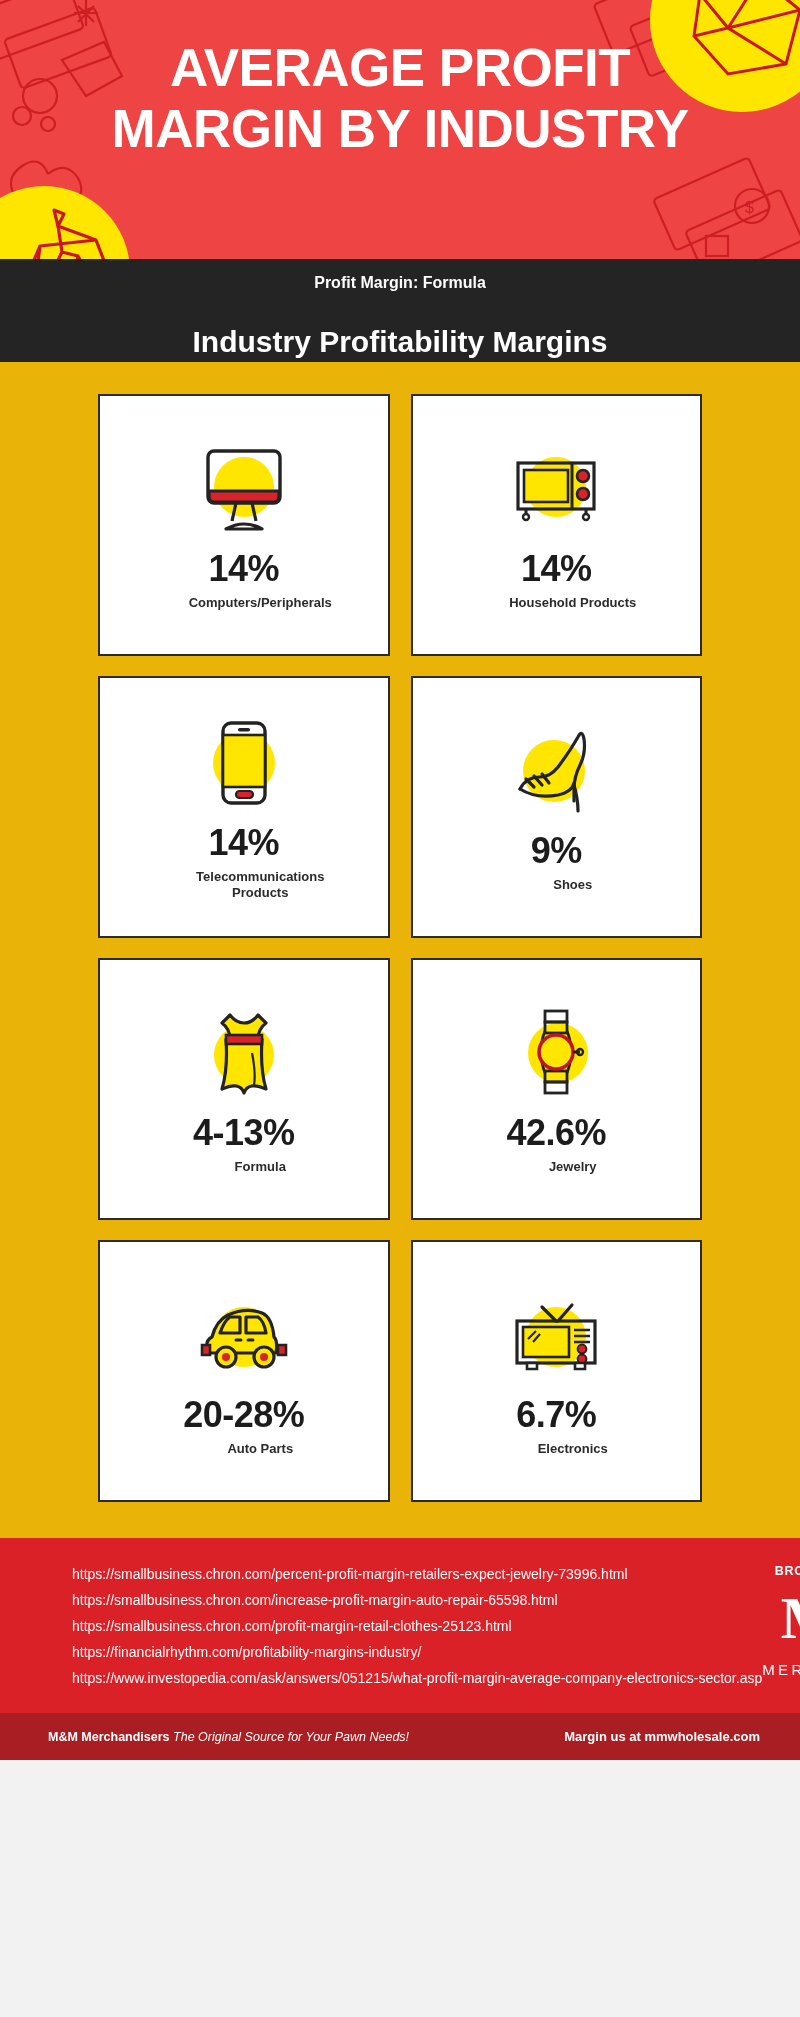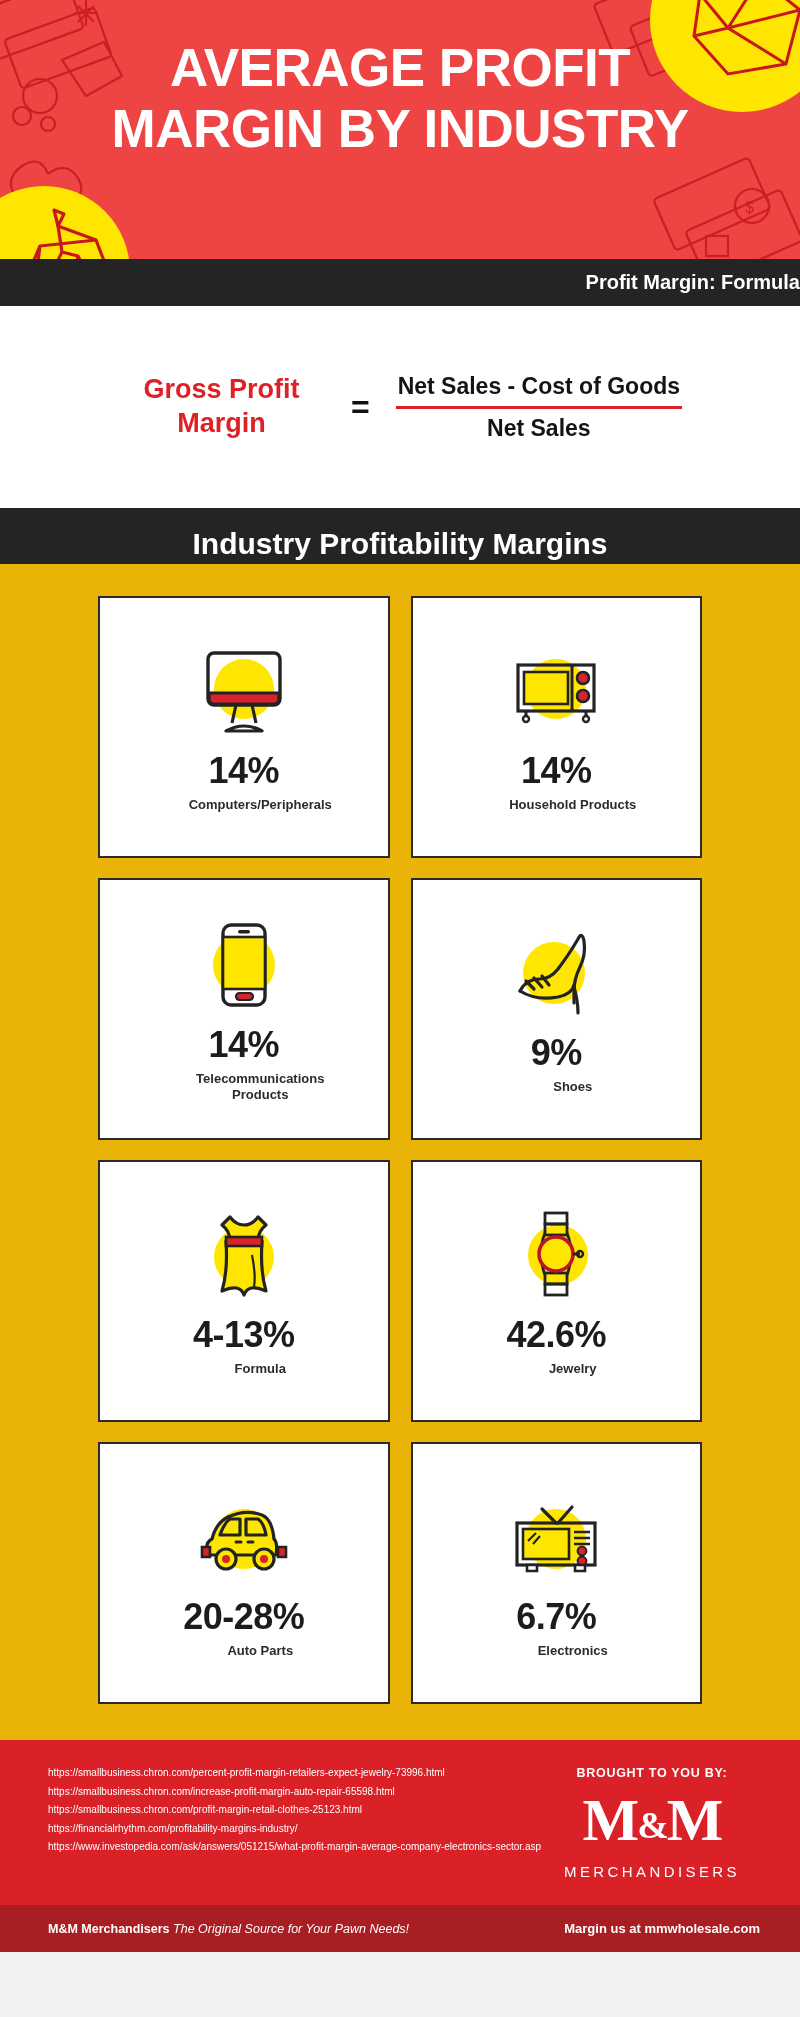--- a/index.html
+++ b/index.html
@@ -46,22 +46,21 @@
   .band {
     width: 100%;
     background: #242424;
     color: #ffffff;
     text-align: center;
     font-weight: bold;
   }
   .band-formula {
     height: 47px;
     line-height: 47px;
-    font-size: 20px;
-    text-align: right;
+    font-size: 16px;
   }
   .band-section {
     height: 56px;
     line-height: 72px;
     font-size: 30px;
   }
 
   
   .formula-wrap {
     background: #ffffff;
@@ -159,24 +158,25 @@
   .sources-title {
     color: #ffffff;
     font-weight: bold;
     font-size: 13px;
     letter-spacing: 0.6px;
     margin-bottom: 9px;
   }
   .source-link {
     display: block;
     color: #ffffff;
-    font-size: 10px;
+    font-size: 14px;
     line-height: 1.85;
     text-decoration: none;
     white-space: nowrap;
+    margin-left: 24px;
   }
   .sources-right {
     width: 220px;
     text-align: center;
     padding-top: 2px;
   }
   .brought-label {
     color: #ffffff;
     font-weight: bold;
     font-size: 12.5px;
@@ -266,32 +266,20 @@
     </svg>
 
     <div class="hero-title">
       <span class="l1">AVERAGE PROFIT</span>
       <span class="l2">MARGIN BY INDUSTRY</span>
     </div>
   </div>
 
   <div class="band band-formula">Profit Margin: Formula</div>
 
-  <div class="formula-wrap">
-    <div class="formula-left">
-      <div>Gross Profit</div>
-      <div>Margin</div>
-    </div>
-    <div class="formula-eq">=</div>
-    <div class="formula-right">
-      <div class="fr-num">Net Sales - Cost of Goods</div>
-      <div class="fr-bar"></div>
-      <div class="fr-den">Net Sales</div>
-    </div>
-  </div>
 
   <div class="band band-section">Industry Profitability Margins</div>
 
   <div class="grid-wrap">
     <div class="grid">
 
       <div class="card">
         <div class="card-icon">
           <svg width="104" height="96" viewBox="0 0 104 96">
             <circle cx="52" cy="46" r="30" fill="#ffe600"></circle>

